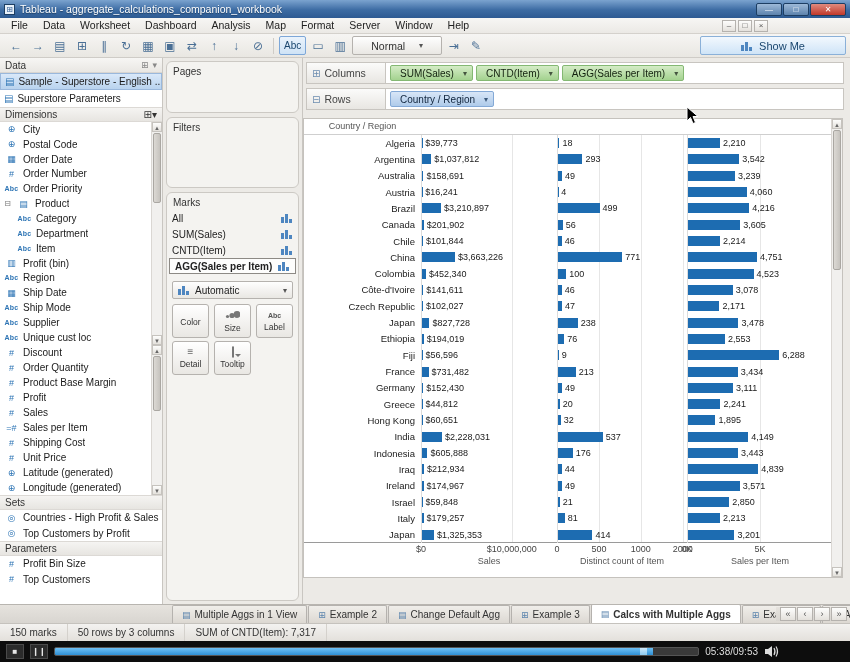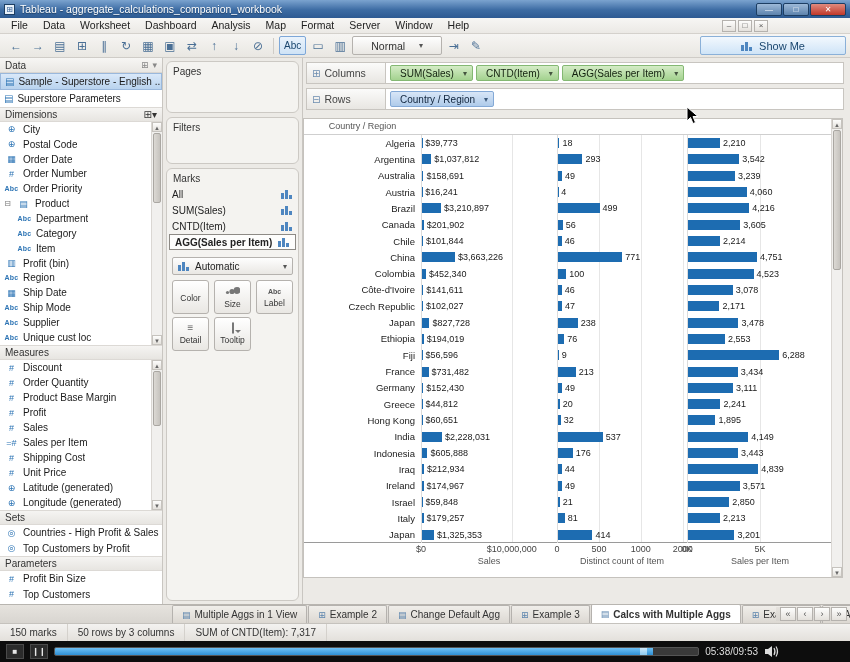--- a/index.html
+++ b/index.html
@@ -56,21 +56,21 @@
   .vscroll{position:absolute;right:0;top:0;bottom:0;width:11px;background:#f1f0ee;border-left:1px solid #dad7d3;display:flex;flex-direction:column}
   .vscroll .arrow{height:10px;font-size:6px;color:#666;text-align:center;line-height:10px;background:linear-gradient(#fdfdfc,#e4e1dc);border:1px solid #c6c3be}
   .vscroll .thumb{margin:1px;height:70px;background:linear-gradient(90deg,#dcd9d4,#c6c3be);border:1px solid #aaa7a2;border-radius:2px}
   .vscroll .spacer{flex:1}
 
   
   #cards-pane{width:140px;background:#eceae6;border-right:1px solid #c9c6c1;display:flex;flex-direction:column;padding:3px;gap:4px;overflow:hidden}
   .card{background:#f4f3f0;border:1px solid #ccc9c4;border-radius:6px}
   .card-label{font-size:10px;color:#333;padding:4px 6px 2px}
   #pages-card{height:52px}
-  #filters-card{height:47px}
+  #filters-card{height:71px}
   #marks-card{flex:1}
   .mark-row{display:flex;align-items:center;height:16px;padding:0 5px;font-size:10px;color:#222;gap:4px}
   .mark-row .bars-icon{margin-left:auto}
   .mark-row.active{border:1px solid #8d8a85;background:#fdfdfc;font-weight:bold;margin:0 2px}
   #mark-type{margin:7px 5px 5px;height:18px;border:1px solid #b5b2ae;border-radius:2px;background:linear-gradient(#fefefe,#e9e7e3);display:flex;align-items:center;gap:5px;padding:0 5px;font-size:10px;color:#222}
   #mark-type .caret{margin-left:auto;color:#555;font-size:8px}
   .mark-btn-row{display:flex;gap:5px;margin:2px 5px 3px}
   .mark-btn{width:37px;height:34px;border:1px solid #b5b2ae;border-radius:3px;background:linear-gradient(#ffffff,#e9e7e3);display:flex;flex-direction:column;align-items:center;justify-content:center;gap:2px;font-size:8.5px;color:#333}
   .color-wheel{width:11px;height:11px;border-radius:50%;background:conic-gradient(#e84c3d,#f1c40f,#2ecc71,#3498db,#9b59b6,#e84c3d)}
   .abc-mini{font-size:7px;font-weight:bold;color:#555}
@@ -257,25 +257,25 @@
           <span class="ficon abc">Abc</span>
           <span class="flabel">Order Priority</span>
         </div>
         <div class="field">
           <span class="expander">⊟</span>
           <span class="ficon ">▤</span>
           <span class="flabel">Product</span>
         </div>
         <div class="field indent1">
           <span class="ficon abc">Abc</span>
-          <span class="flabel">Department</span>
+          <span class="flabel">Category</span>
         </div>
         <div class="field indent1">
           <span class="ficon abc">Abc</span>
-          <span class="flabel">Category</span>
+          <span class="flabel">Department</span>
         </div>
         <div class="field indent1">
           <span class="ficon abc">Abc</span>
           <span class="flabel">Item</span>
         </div>
         <div class="field">
           <span class="ficon ">▥</span>
           <span class="flabel">Profit (bin)</span>
         </div>
         <div class="field">
@@ -297,23 +297,20 @@
         <div class="field">
           <span class="ficon abc">Abc</span>
           <span class="flabel">Unique cust loc</span>
         </div>
         <div class="vscroll">
         <span class="arrow">▲</span>
         <span class="thumb"></span>
         <span class="spacer"></span>
         <span class="arrow">▼</span>
       </div>
-    </div>
-    <div class="section-header">
-      <span>Measures</span>
     </div>
     <div id="measures-list">
       <div class="field">
           <span class="ficon ">#</span>
           <span class="flabel">Discount</span>
         </div>
         <div class="field">
           <span class="ficon ">#</span>
           <span class="flabel">Order Quantity</span>
         </div>

